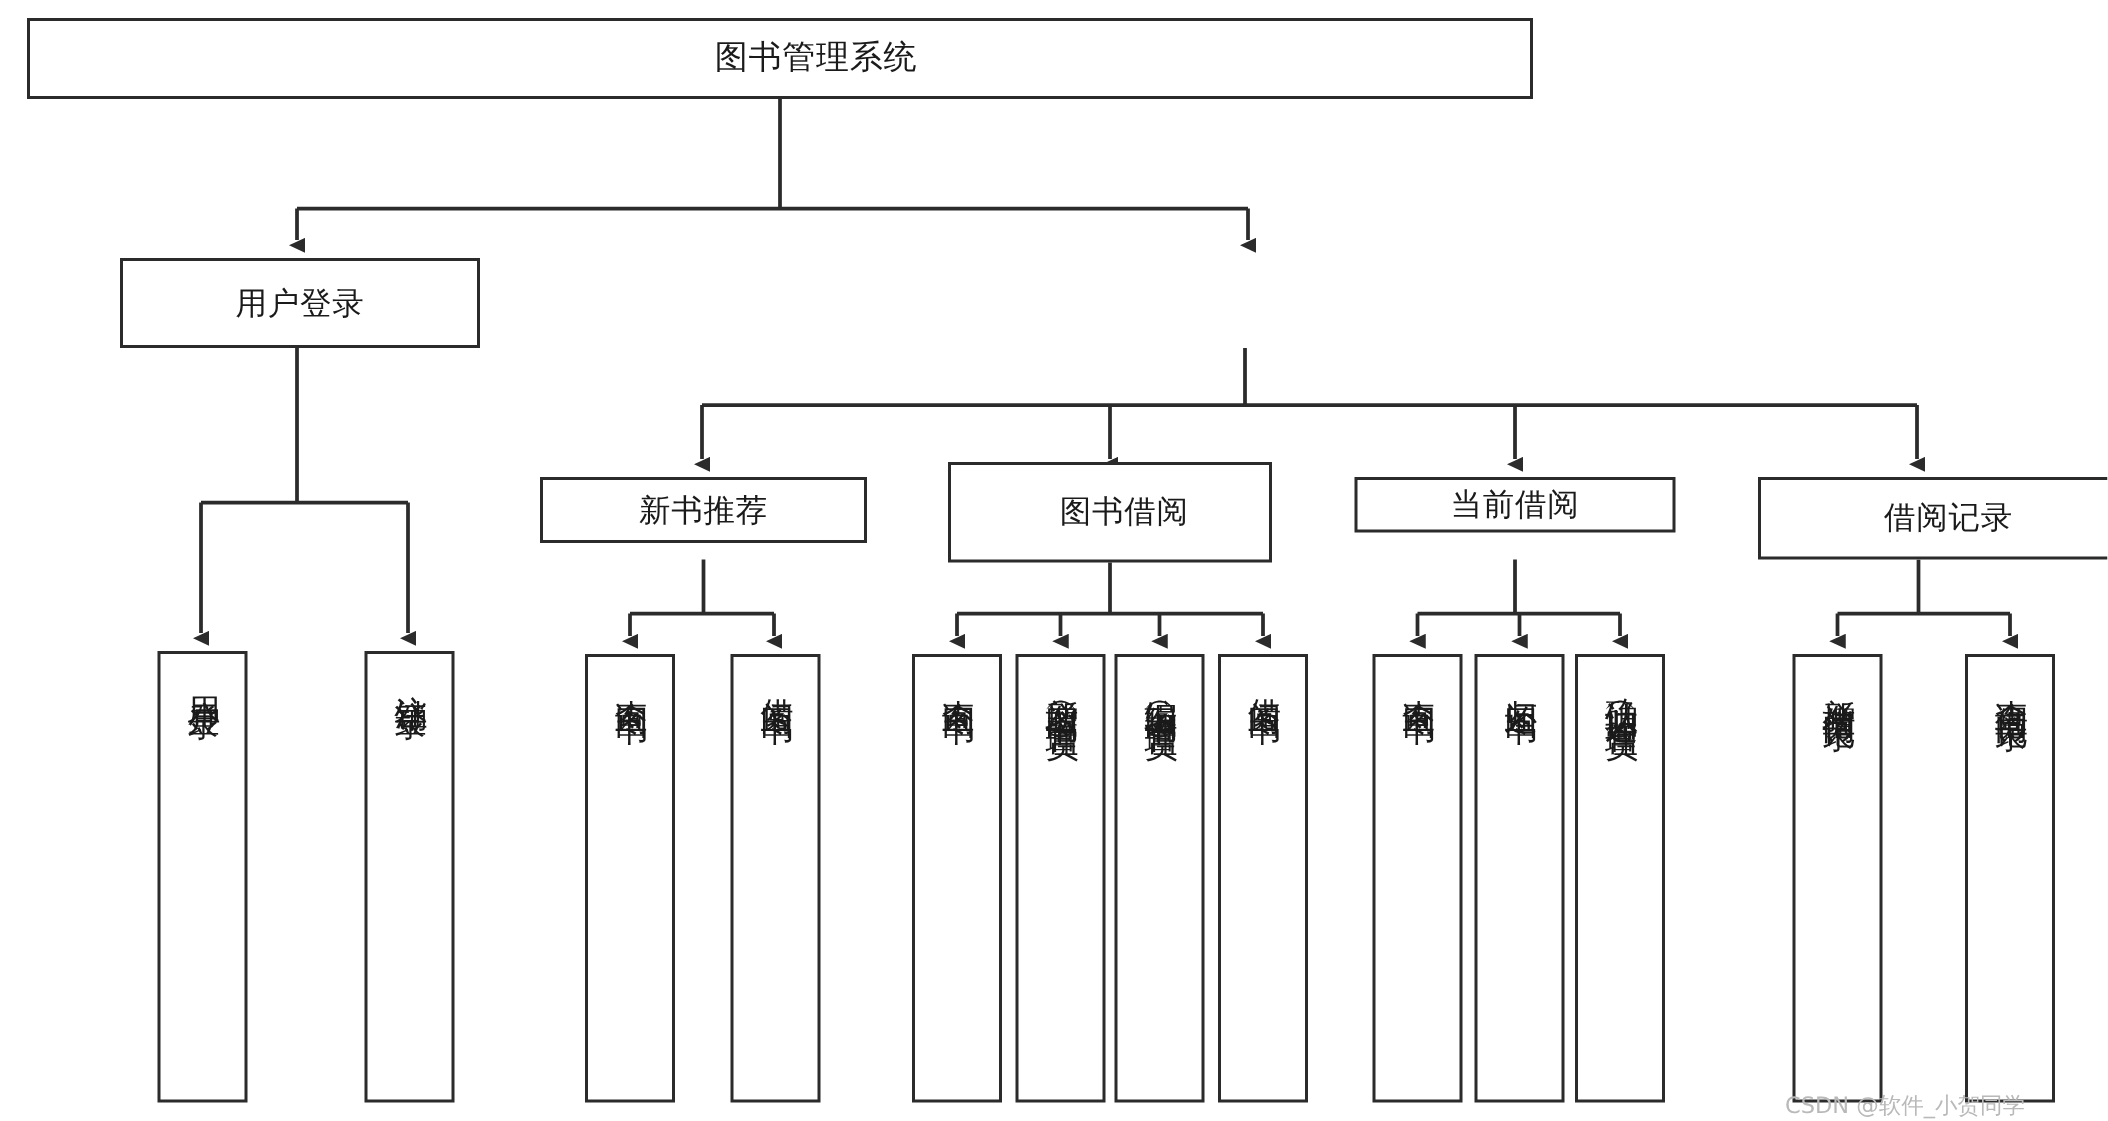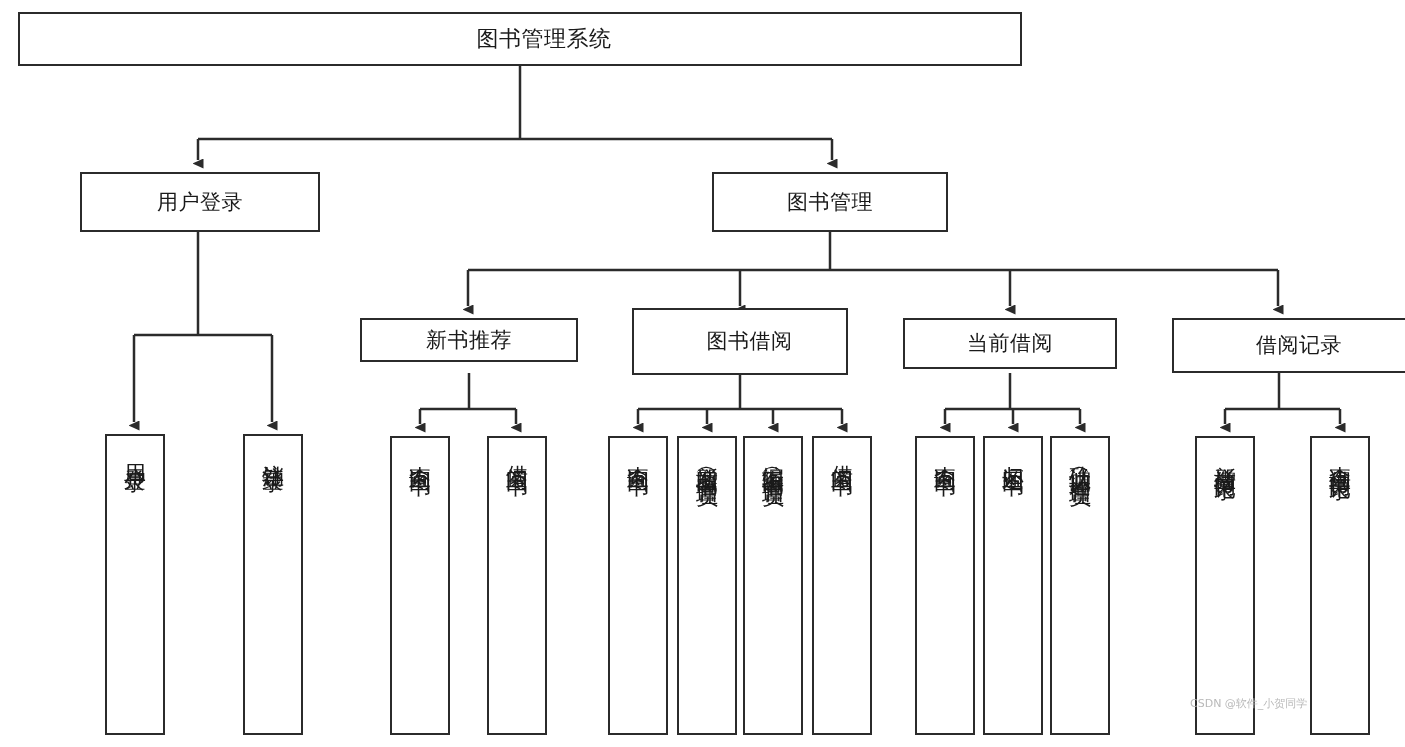--- a/index.html
+++ b/index.html
@@ -56,22 +56,22 @@
   .node.vert .label {
     writing-mode: vertical-rl;
     text-orientation: upright;
     font-size: 22px;
     letter-spacing: 3px;
     line-height: 1;
   }
   #watermark {
     position: absolute;
     left: 1190px;
-    top: 696px;
-    font-size: 11px;
+    top: 728px;
+    font-size: 15px;
     color: #b9b9b9;
     z-index: 6;
     white-space: pre;
     font-family: "DejaVu Sans", "Liberation Sans", sans-serif;
   }
 </style>
 </head>
 <body>
 
 <div id="canvas">
@@ -126,31 +126,28 @@
     </g>
   </svg>
 
   <div class="node horiz" id="node-root" style="left:18px; top:12px; width:1004px; height:54px;">
     <span class="label">图书管理系统</span>
   </div>
 
   <div class="node horiz" style="left:80px; top:172px; width:240px; height:60px;">
     <span class="label">用户登录</span>
   </div>
-  <div class="node horiz" style="left:712px; top:172px; width:236px; height:60px;">
-    <span class="label">图书管理</span>
-  </div>
 
   <div class="node horiz" style="left:360px; top:318px; width:218px; height:44px;">
     <span class="label">新书推荐</span>
   </div>
   <div class="node horiz" style="left:632px; top:308px; width:216px; height:67px;padding-left:19px;">
     <span class="label">图书借阅</span>
   </div>
-  <div class="node horiz" style="left:903px; top:318px; width:214px; height:51px;">
+  <div class="node horiz" style="left:903px; top:318px; width:214px; height:37px;">
     <span class="label">当前借阅</span>
   </div>
   <div class="node horiz" style="left:1172px; top:318px; width:254px; height:55px;">
     <span class="label">借阅记录</span>
   </div>
 
   <div class="node vert" style="left:105px; top:434px; width:60px; height:301px;">
     <span class="label">用户登录</span>
   </div>
   <div class="node vert" style="left:243px; top:434px; width:60px; height:301px;">

